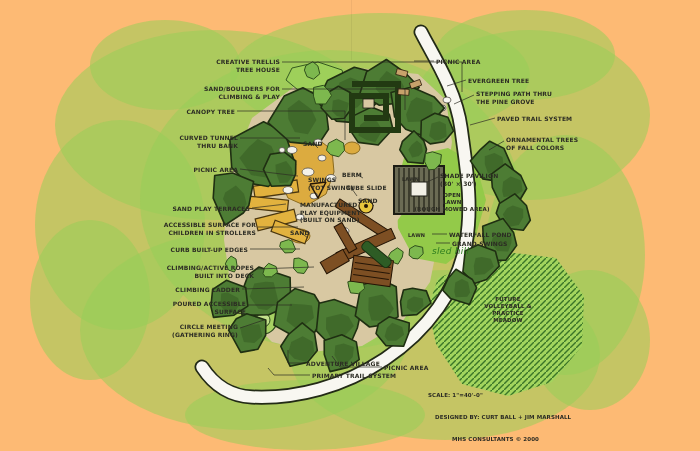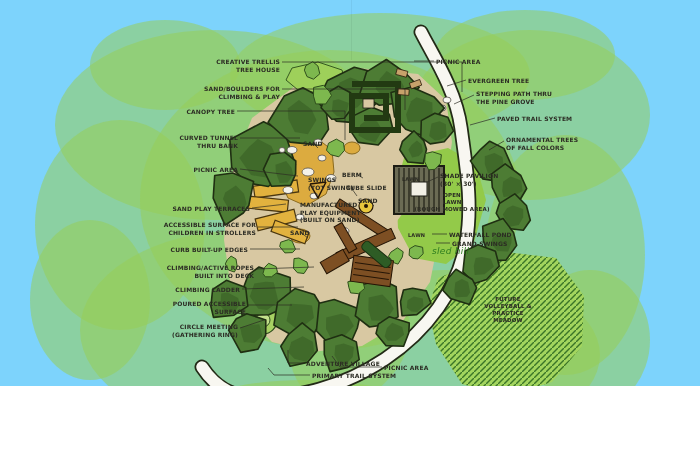--- a/index.html
+++ b/index.html
@@ -1,17 +1,17 @@
 <!DOCTYPE html>
 <html style="--background-green: #98cd57; --tree-green: #4d7c34; --tree-outline: #1f2f12; --shrub-green: #7db84e; --lawn-green: #93ca49; --meadow-green: #a3d55e; --hatch-green: #2f6b22; --ground-tan: #d8c8a2; --sand-yellow: #dcab3f; --terrace-yellow: #e2b23e; --timber-brown: #7d4f23; --trail-white: #f8f7f1; --ink: #2c2c24; --hand-green: #2e7d1f;"><head>
 <meta charset="utf-8">
 <style>
   html,body{margin:0;padding:0;background:#ffffff;}
   .canvas{
-    position:relative;width:700px;height:386px;background:#7dd3fc;overflow:hidden;
+    position:relative;width:700px;height:451px;background:#fdba74;overflow:hidden;
     font-family:"DejaVu Sans",sans-serif;
   }
   .canvas svg{position:absolute;left:0;top:0;}
   #annotations{position:absolute;left:0;top:0;width:700px;height:451px;z-index:3;}
   #leaders{z-index:2;}
   #drawing{z-index:1;}
   .label{
     position:absolute;font-size:6px;line-height:1.25;color:var(--ink);
     white-space:pre;letter-spacing:.15px;font-weight:bold;
   }

